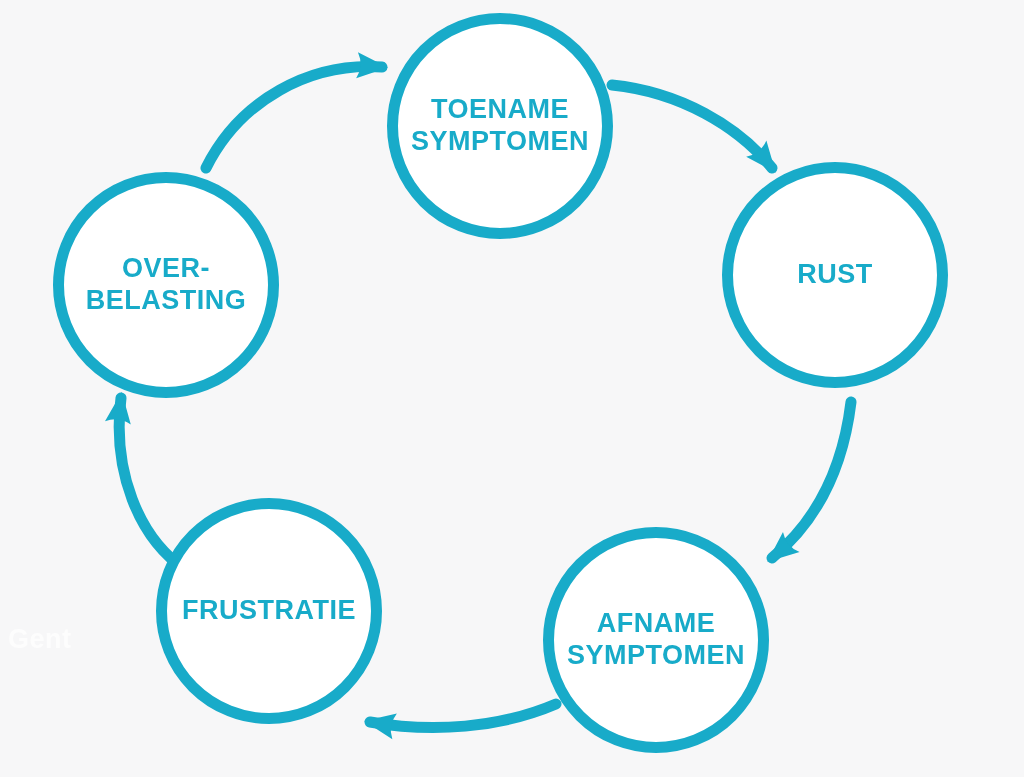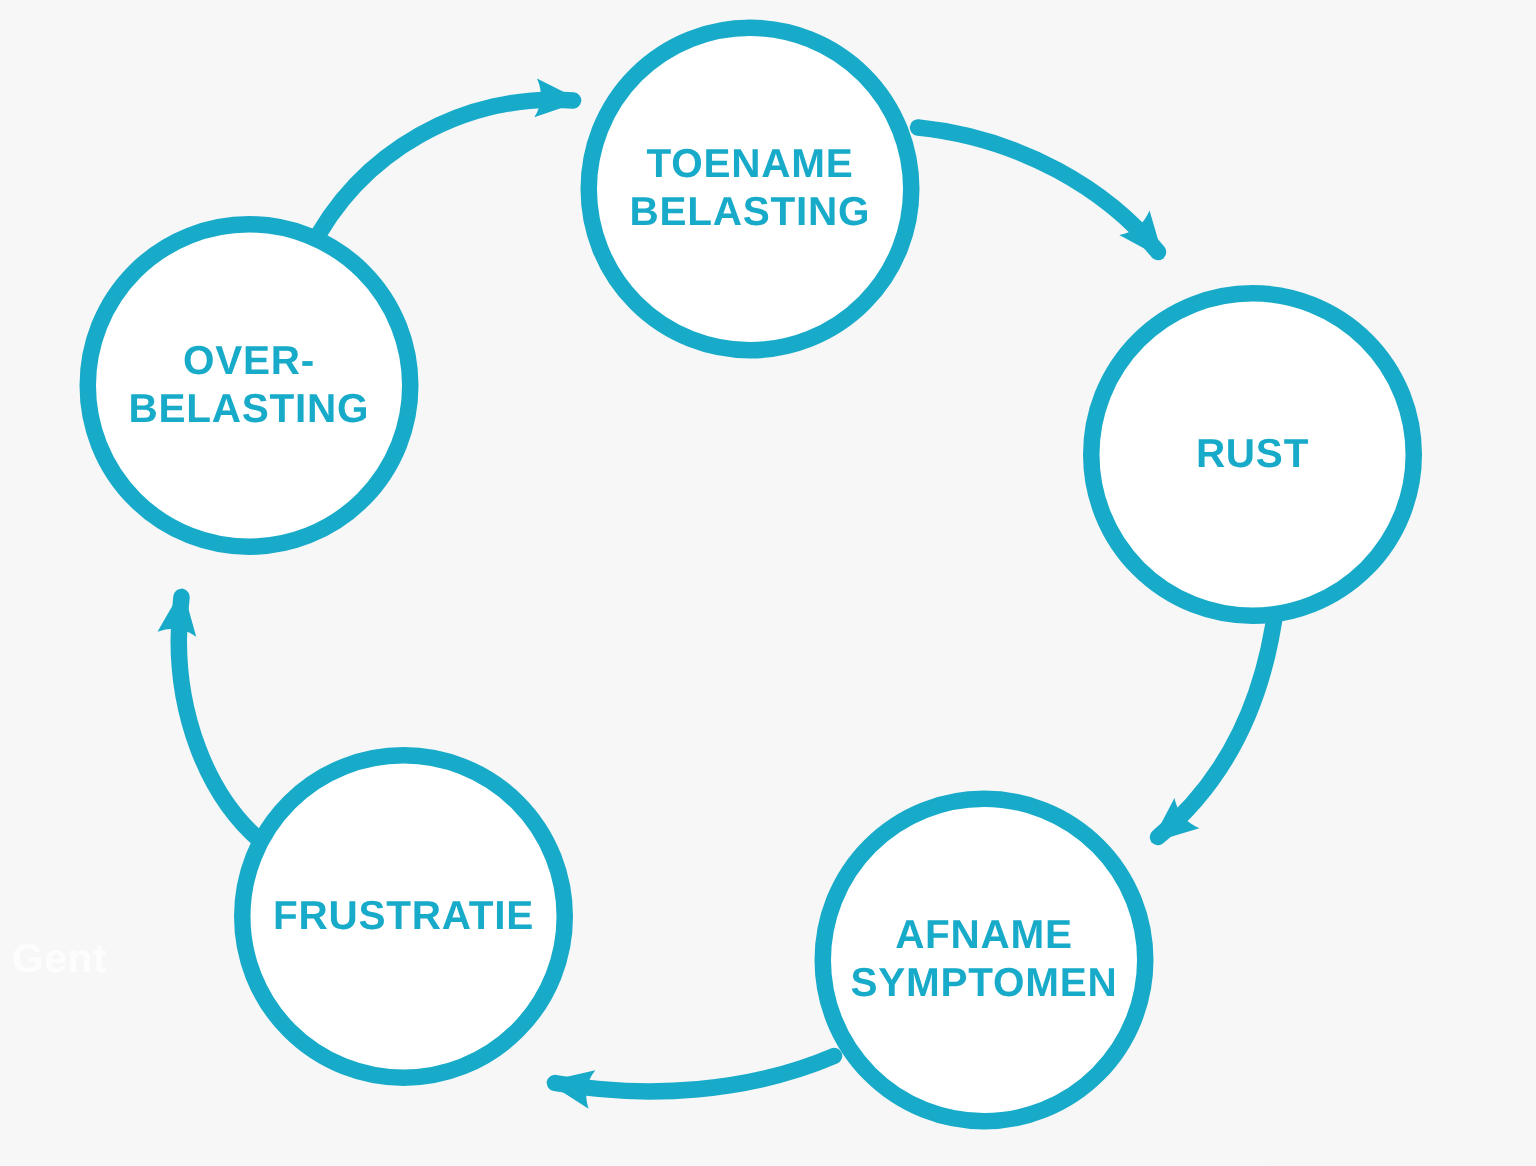--- a/index.html
+++ b/index.html
@@ -44,24 +44,24 @@
   .node .label {
     white-space: pre-line;
     text-align: center;
     font-weight: bold;
     font-size: 27px;
     line-height: 1.18;
     letter-spacing: 0.5px;
     color: #18abc9;
   }
   .node-toename       { left: 387px; top: 13px;  }
-  .node-rust          { left: 722px; top: 190px; }
+  .node-rust          { left: 722px; top: 162px; }
   .node-afname        { left: 543px; top: 527px; }
   .node-frustratie    { left: 156px; top: 498px; }
-  .node-overbelasting { left: 53px;  top: 144px; }
+  .node-overbelasting { left: 53px;  top: 172px; }
   .watermark {
     position: absolute;
     left: 8px;
     top: 624px;
     z-index: 3;
     font-weight: bold;
     font-size: 27px;
     color: #fdfdfd;
     letter-spacing: 0.5px;
   }
@@ -79,21 +79,21 @@
     </defs>
     <path class="flow" d="M 206 168 C 240 100, 310 62, 382 67" marker-end="url(#ah)"></path>
     <path class="flow" d="M 612 85 C 680 92, 738 126, 772 168" marker-end="url(#ah)"></path>
     <path class="flow" d="M 851 402 C 843 468, 818 520, 772 558" marker-end="url(#ah)"></path>
     <path class="flow" d="M 556 704 C 500 728, 432 733, 370 722" marker-end="url(#ah)"></path>
     <path class="flow" d="M 186 570 C 138 538, 112 470, 121 398" marker-end="url(#ah)"></path>
   </svg>
 
   <div class="node node-toename">
     <span class="label">TOENAME
-BELASTING</span>
+SYMPTOMEN</span>
   </div>
 
   <div class="node node-rust">
     <span class="label">RUST</span>
   </div>
 
   <div class="node node-afname">
     <span class="label">AFNAME
 SYMPTOMEN</span>
   </div>

